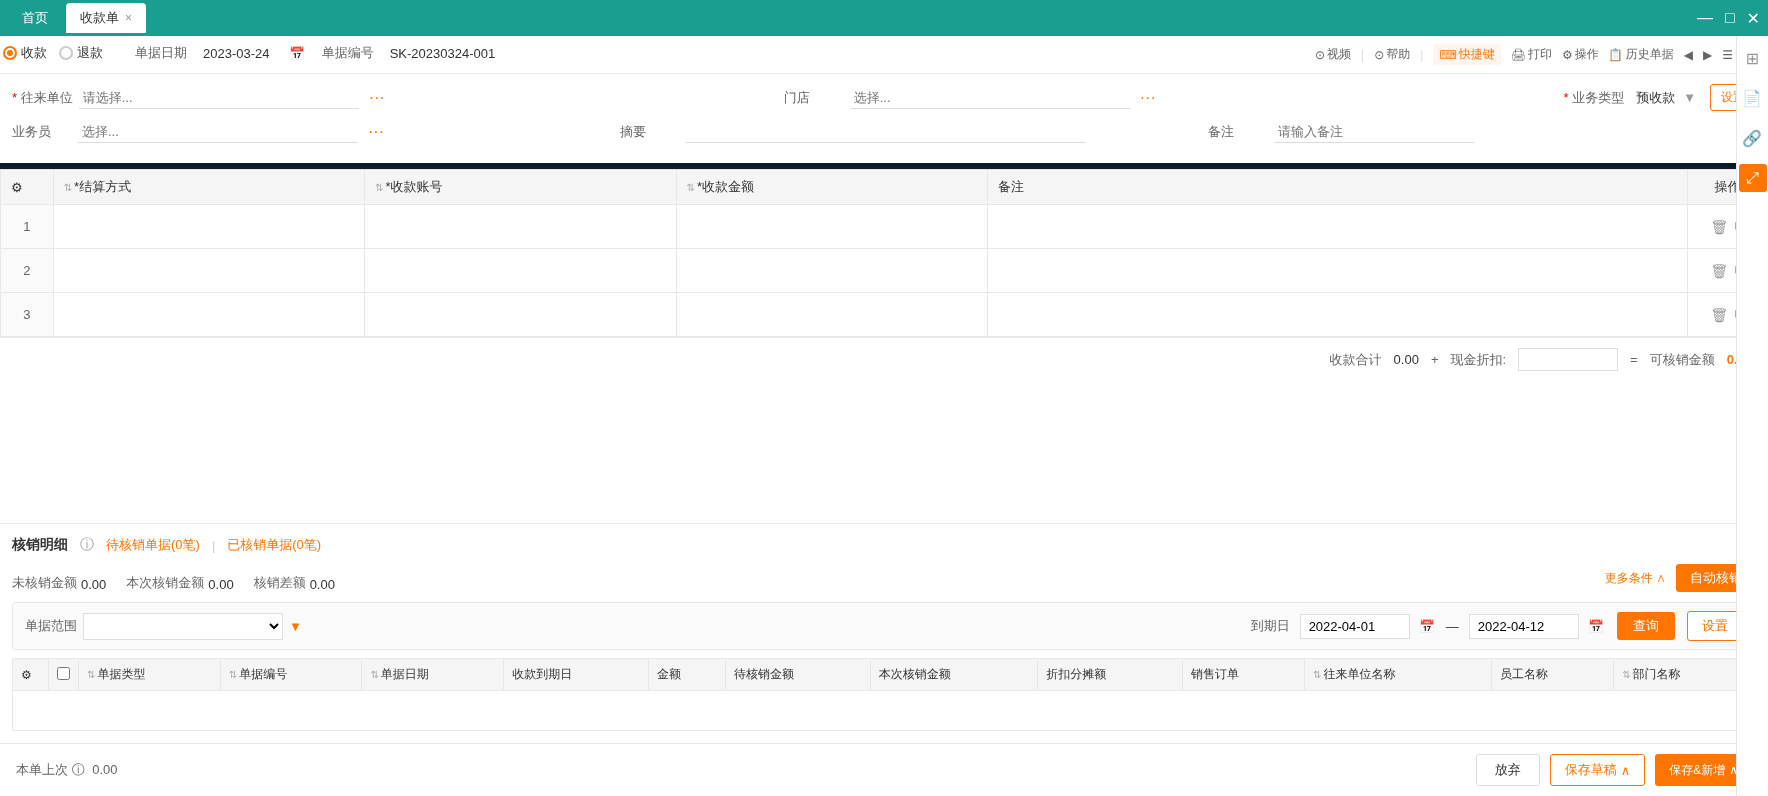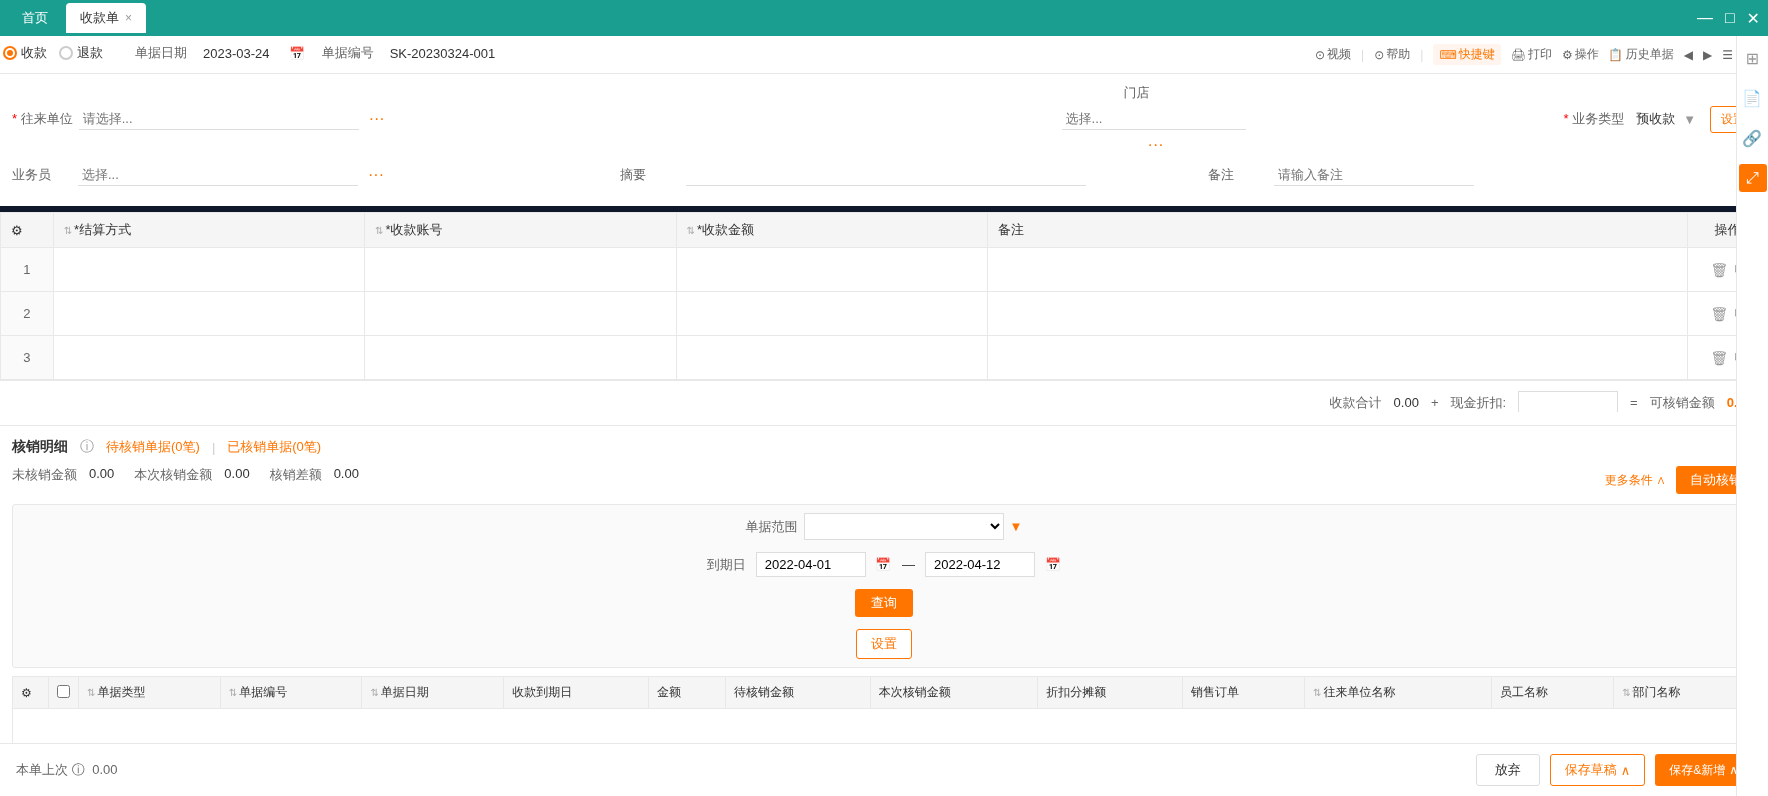--- a/index.html
+++ b/index.html
@@ -276,21 +276,21 @@
       font-size: 13px;
     }
 
     .stats-row {
       display: flex;
       gap: 20px;
       margin-bottom: 10px;
       font-size: 13px;
       color: #666;
     }
-    .stat-item { display: flex; gap: 12px; }
+    .stat-item { display: flex; gap: 4px; align-items: flex-end; }
     .stat-value { color: #333; }
 
     .filter-row {
       display: flex;
       align-items: center;
       justify-content: flex-end;
       gap: 10px;
       margin-bottom: 8px;
     }
     .filter-link { color: #ff7500; cursor: pointer; font-size: 12px; }
@@ -307,21 +307,20 @@
     .search-row {
       display: flex;
       align-items: center;
       gap: 12px;
       padding: 8px 0;
       border: 1px solid #e8e8e8;
       border-radius: 3px;
       padding: 8px 12px;
       margin-bottom: 8px;
       background: #fafafa;
-      flex-direction: column;
     }
     .search-field {
       display: flex;
       align-items: center;
       gap: 6px;
       flex: 1;
     }
     .search-label { color: #666; white-space: nowrap; }
     .search-select {
       border: 1px solid #ddd;
@@ -525,21 +524,21 @@
 
   <div class="form-area">
     <div class="form-row">
 
       <div class="form-field">
         <span class="field-label required">往来单位</span>
         <input class="field-input" type="text" placeholder="请选择..." style="">
         <span class="field-more">···</span>
       </div>
 
-      <div class="form-field" style="margin-left:32px;flex-direction:column;">
+      <div class="form-field" style="margin-left:32px;">
         <span class="field-label">门店</span>
         <input class="field-input" type="text" placeholder="选择..." style="">
         <span class="field-more">···</span>
       </div>
 
       <div class="business-type-field" style="margin-left:40px;">
         <span class="field-label required">业务类型</span>
         <span style="margin-left:6px;">预收款</span>
         <span class="dropdown-arrow">▼</span>
         <button class="settings-btn">设置</button>

